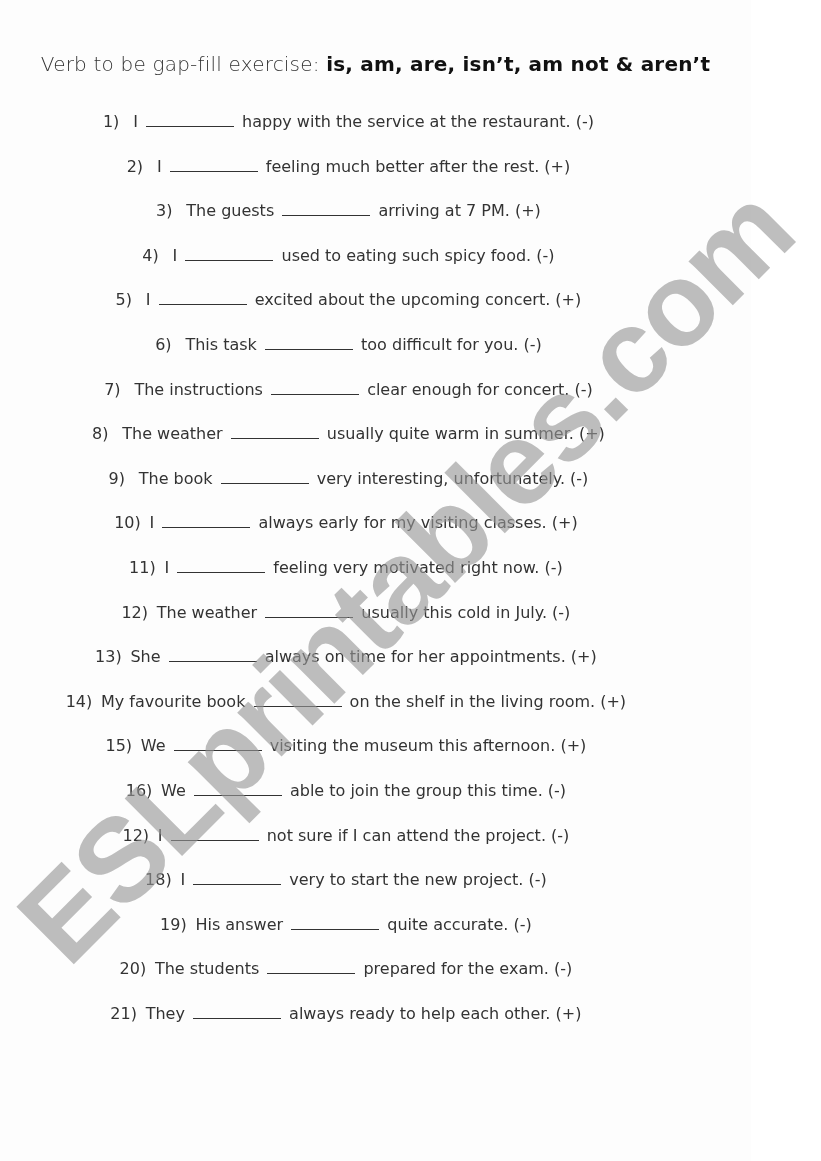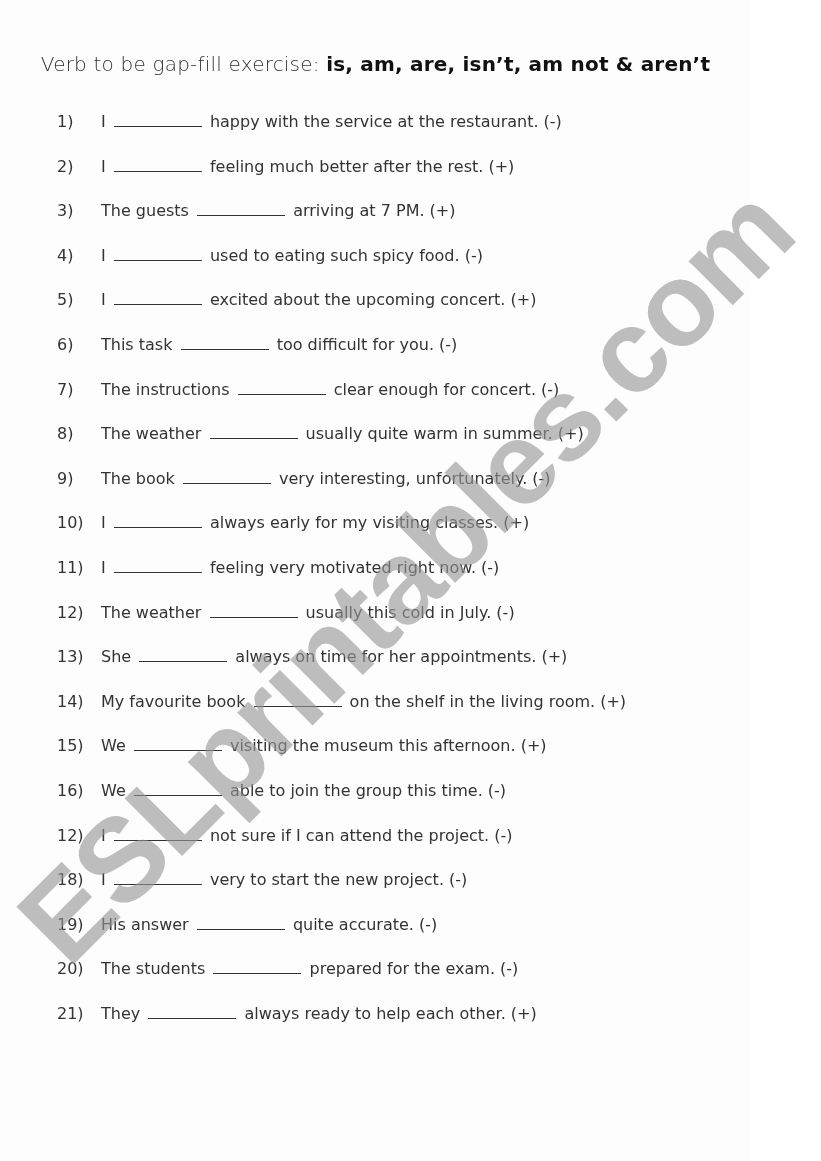--- a/index.html
+++ b/index.html
@@ -36,20 +36,21 @@
       font-weight: bold;
       color: #111;
     }
     .exercise-list {
       position: absolute;
       left: 57px;
       top: 110px;
       margin: 0;
       padding: 0;
       list-style: none;
+      text-align: center;
     }
     .item {
       position: relative;
       height: 44.6px;
       font-size: 16px;
       line-height: 24px;
       white-space: nowrap;
       color: #333;
     }
     .item .num {

